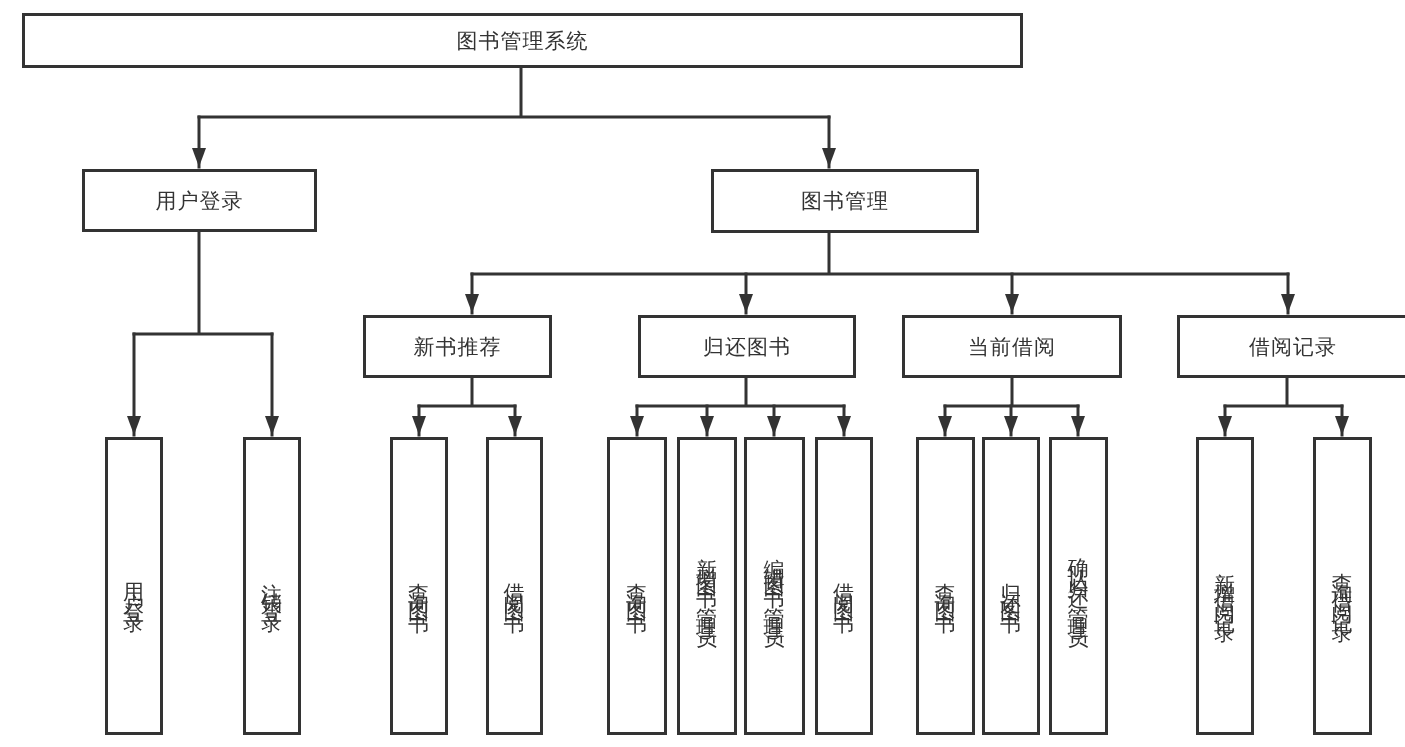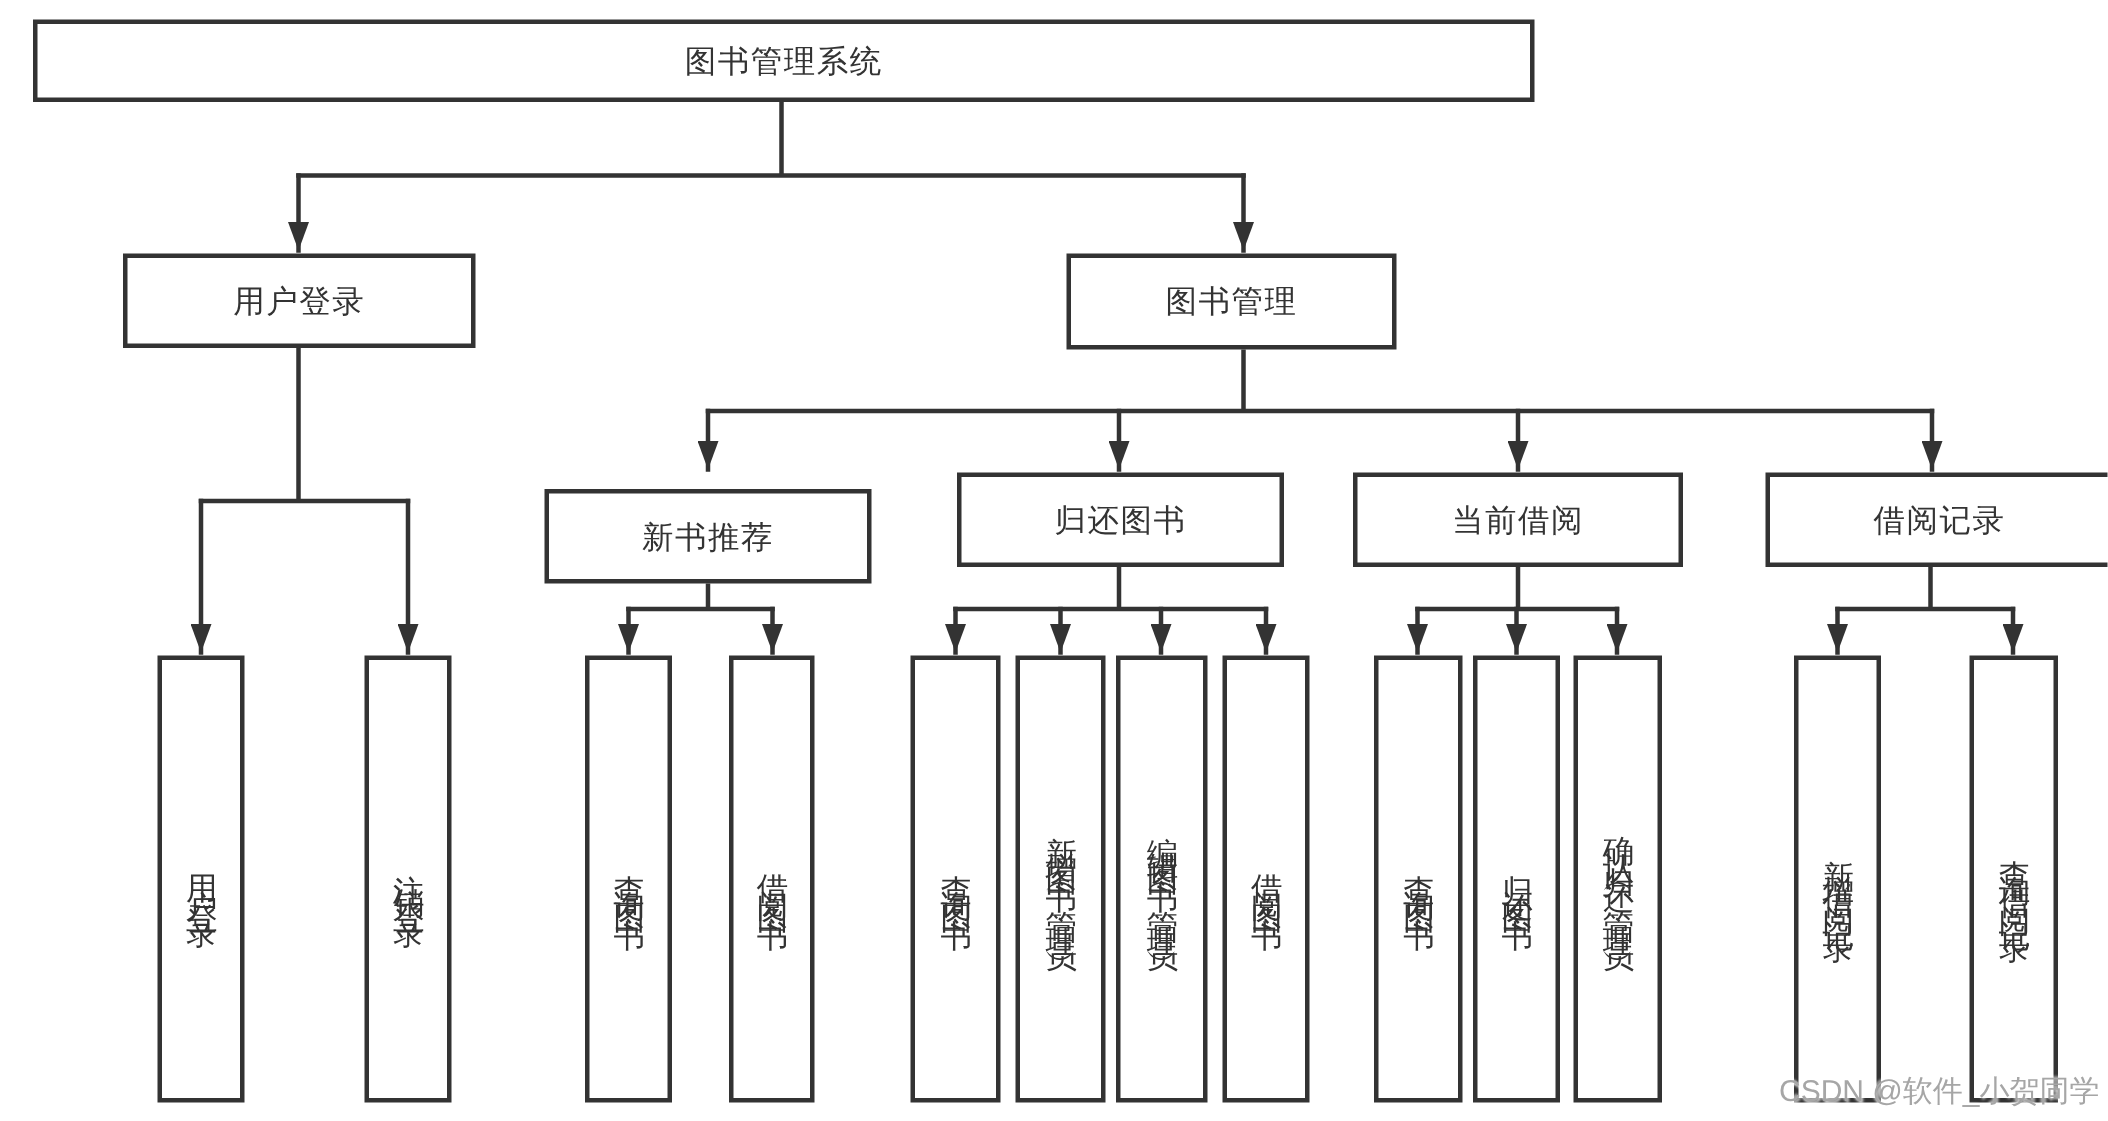--- a/index.html
+++ b/index.html
@@ -103,23 +103,23 @@
 
       <path d="M1287 378 V406 M1225 406 H1342"></path>
       <line x1="1225" y1="406" x2="1225" y2="435" marker-end="url(#arr)"></line>
       <line x1="1342" y1="406" x2="1342" y2="435" marker-end="url(#arr)"></line>
     </g>
   </svg>
 
   <div class="node h-node" style="left:22px;top:13px;width:1001px;height:55px">图书管理系统</div>
 
   <div class="node h-node" style="left:82px;top:169px;width:235px;height:63px">用户登录</div>
-  <div class="node h-node" style="left:711px;top:169px;width:220px;height:64px">图书管理</div>
+  <div class="node h-node" style="left:711px;top:169px;width:268px;height:64px">图书管理</div>
 
-  <div class="node h-node" style="left:363px;top:326px;width:218px;height:63px">新书推荐</div>
+  <div class="node h-node" style="left:363px;top:315px;width:189px;height:63px">新书推荐</div>
   <div class="node h-node" style="left:638px;top:315px;width:218px;height:63px">归还图书</div>
   <div class="node h-node" style="left:902px;top:315px;width:220px;height:63px">当前借阅</div>
   <div class="node h-node" style="left:1177px;top:315px;width:232px;height:63px">借阅记录</div>
 
   <div class="node v-node" style="left:105px;top:437px;width:58px;height:298px">
     <span class="v-text">用户登录</span>
   </div>
   <div class="node v-node" style="left:243px;top:437px;width:58px;height:298px">
     <span class="v-text">注销登录</span>
   </div>
@@ -154,15 +154,14 @@
     <span class="v-text">确认归还（管理员）</span>
   </div>
 
   <div class="node v-node" style="left:1196px;top:437px;width:58px;height:298px">
     <span class="v-text">新增借阅记录</span>
   </div>
   <div class="node v-node" style="left:1313px;top:437px;width:59px;height:298px">
     <span class="v-text">查询借阅记录</span>
   </div>
 
-  <div class="watermark">CSDN @软件_小贺同学</div>
 
 </div>
 
 </body></html>

